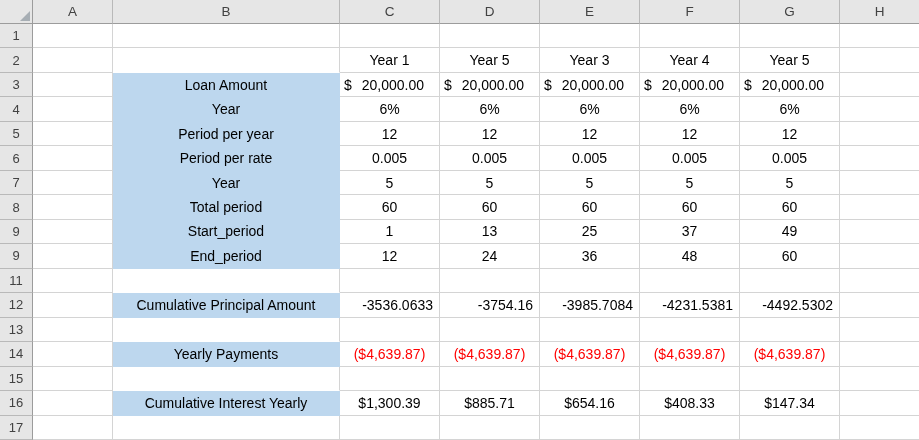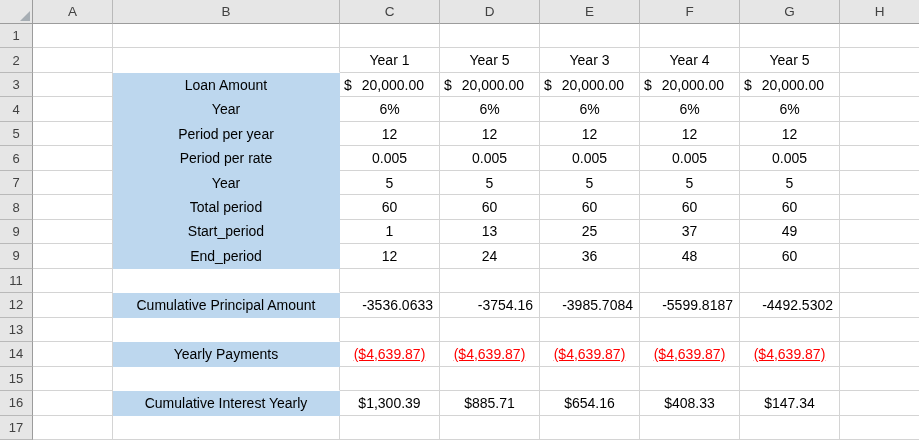--- a/index.html
+++ b/index.html
@@ -40,21 +40,21 @@
   }
   .cell{
     border-right:1px solid var(--grid);
     border-bottom:1px solid var(--grid);
     display:flex;align-items:center;justify-content:center;
     font-size:14px;color:#000;
     white-space:nowrap;overflow:hidden;
   }
   .cell.h-last{border-right:none;}
   .c-right{justify-content:flex-end;padding-right:6px;padding-left:21px;}
-  .c-red{color:var(--red);text-decoration:underline;}
+  .c-red{color:var(--red);}
   .c-label{
     background:var(--label-fill);
     border-right-color:var(--label-fill);
     border-bottom-color:var(--label-fill);
     text-align:right;
   }
   .c-accounting{justify-content:space-between;padding:0 15px 0 4px;}
   .no-bb{border-bottom-color:transparent;}
 </style>
 </head>
@@ -185,21 +185,21 @@
     <div class="cell"></div>
     <div class="cell"></div>
     <div class="cell"></div>
     <div class="cell h-last"></div>
     <div class="hdr row-hdr">12</div>
     <div class="cell"></div>
     <div class="cell c-label">Cumulative Principal Amount</div>
     <div class="cell c-right">-3536.0633</div>
     <div class="cell c-right">-3754.16</div>
     <div class="cell c-right">-3985.7084</div>
-    <div class="cell c-right">-5599.8187</div>
+    <div class="cell c-right">-4231.5381</div>
     <div class="cell c-right">-4492.5302</div>
     <div class="cell h-last"></div>
     <div class="hdr row-hdr">13</div>
     <div class="cell"></div>
     <div class="cell no-bb"></div>
     <div class="cell"></div>
     <div class="cell"></div>
     <div class="cell"></div>
     <div class="cell"></div>
     <div class="cell"></div>

